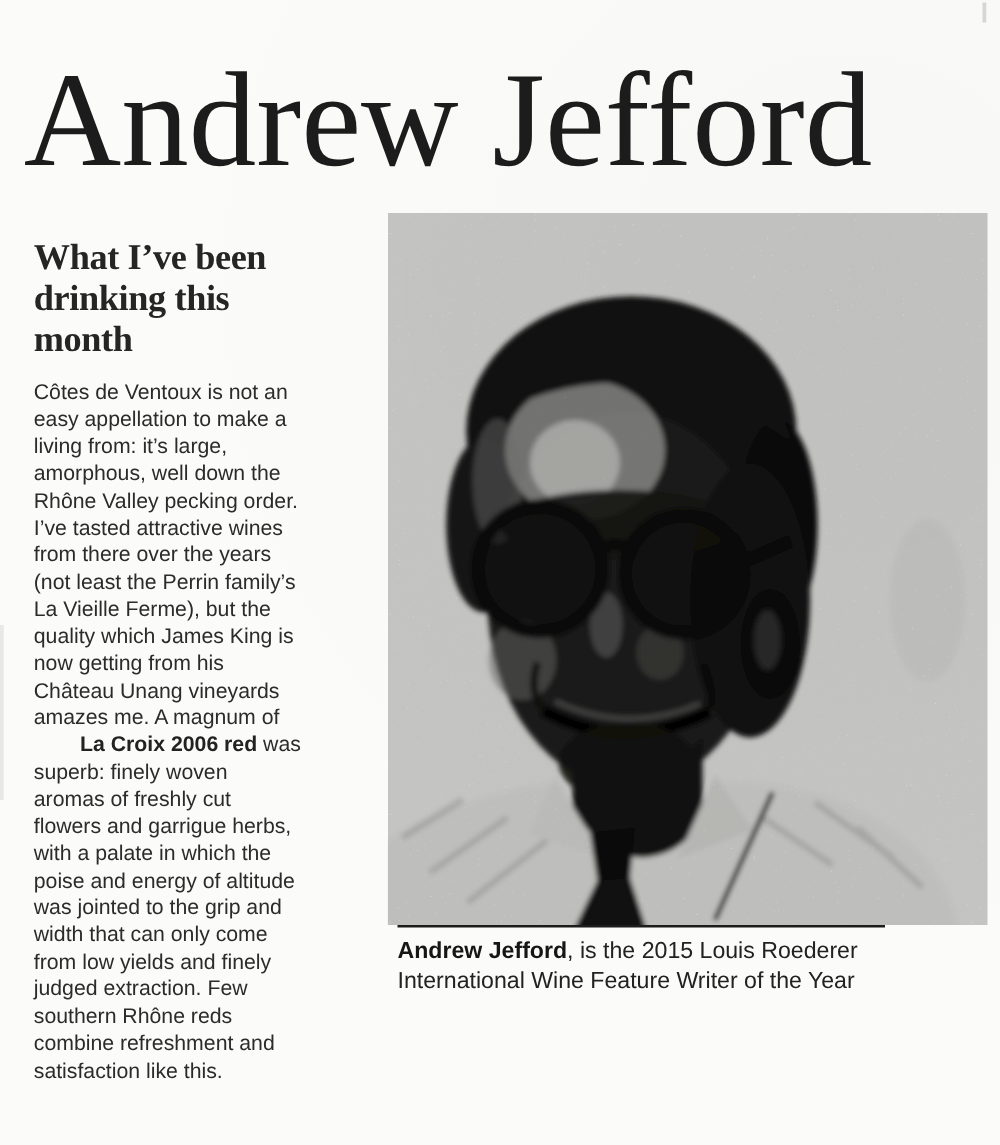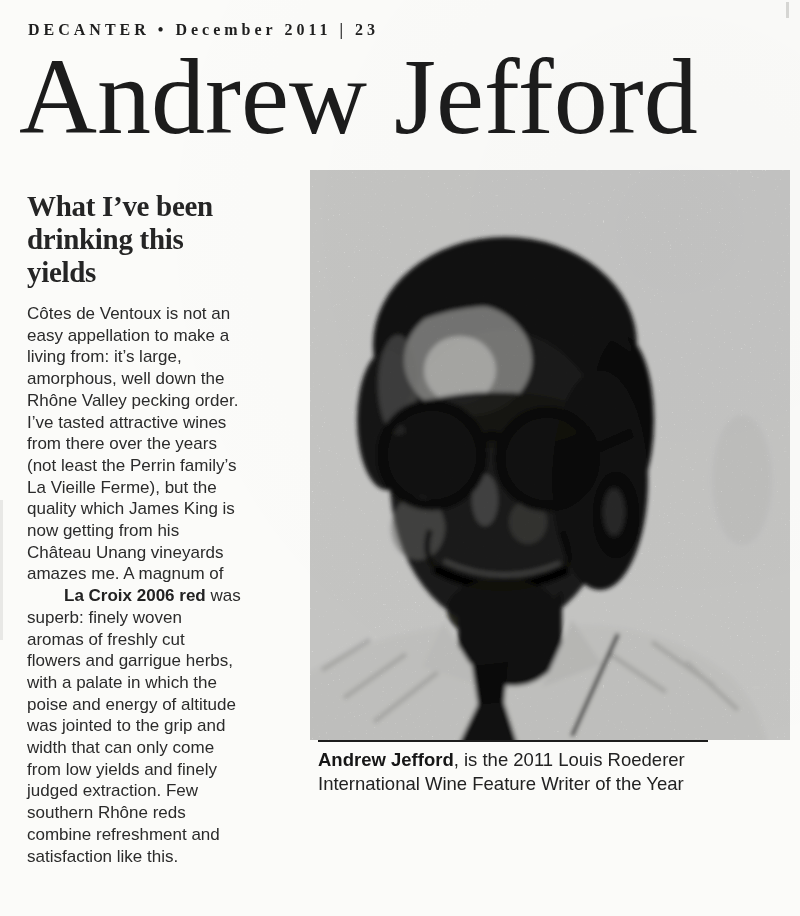--- a/index.html
+++ b/index.html
@@ -98,26 +98,25 @@
   }
   .speck-1 { left: 786px; top: 2px; width: 3px; height: 16px; opacity: 0.7; }
   .speck-2 { left: 753px; top: 686px; width: 7px; height: 3px; opacity: 0.55; border-radius: 2px; }
   .speck-3 { left: 0px; top: 500px; width: 3px; height: 140px; opacity: 0.35; }
 </style>
 </head>
 <body>
 
 <div class="page">
 
-  <div class="masthead">DECANTER • December 2011 | 23</div>
 
   <h1 class="headline">Andrew Jefford</h1>
 
   <aside class="column">
-    <h2 class="column-heading">What I’ve been drinking this yields</h2>
+    <h2 class="column-heading">What I’ve been drinking this month</h2>
     <p class="column-body"><span>Côtes de Ventoux is not an easy appellation to make a living from: it’s large, amorphous, well down the Rhône Valley pecking order. I’ve tasted attractive wines from there over the years (not least the Perrin family’s La Vieille Ferme), but the quality which James King is now getting from his Château Unang vineyards amazes me. A magnum of </span><strong>La Croix 2006 red</strong><span> was superb: finely woven aromas of freshly cut flowers and garrigue herbs, with a palate in which the poise and energy of altitude was jointed to the grip and width that can only come from low yields and finely judged extraction. Few southern Rhône reds combine refreshment and satisfaction like this.</span></p>
   </aside>
 
   <figure class="portrait-figure">
     <svg width="480" height="570" viewBox="0 0 480 570" xmlns="http://www.w3.org/2000/svg">
       <defs>
         <filter id="soften" x="-5%" y="-5%" width="110%" height="110%">
           <feGaussianBlur stdDeviation="2.2"></feGaussianBlur>
         </filter>
         <filter id="grain" x="0" y="0" width="100%" height="100%">
@@ -185,19 +184,19 @@
 
         <path d="M 308 464 L 262 566" stroke="#202020" stroke-width="4" opacity="0.85" fill="none"></path>
       </g>
 
       <rect width="480" height="570" filter="url(#grain)" opacity="0.22"></rect>
     </svg>
   </figure>
 
   <div class="caption-rule"></div>
 
-  <figcaption class="photo-caption"><strong>Andrew Jefford</strong><span>, is the 2011 Louis Roederer International Wine Feature Writer of the Year</span></figcaption>
+  <figcaption class="photo-caption"><strong>Andrew Jefford</strong><span>, is the 2015 Louis Roederer International Wine Feature Writer of the Year</span></figcaption>
 
   <div class="speck speck-1"></div>
   <div class="speck speck-2"></div>
   <div class="speck speck-3"></div>
 
 </div>
 
 </body></html>

